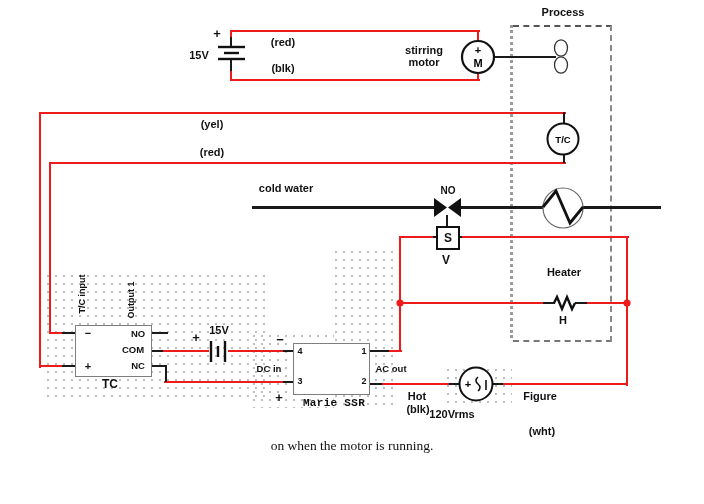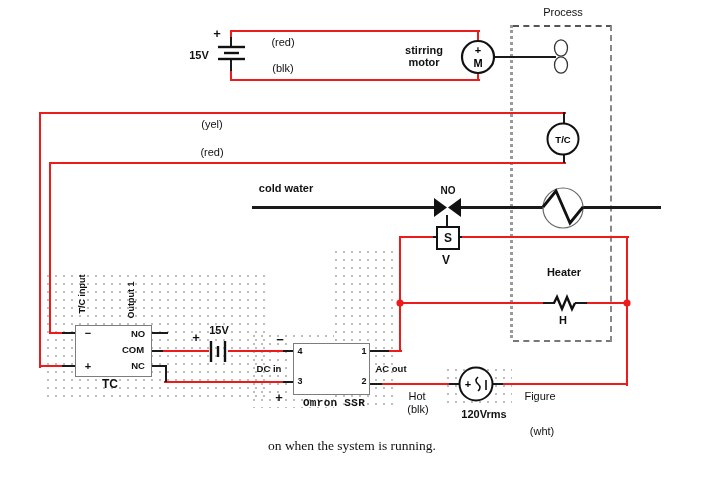--- a/index.html
+++ b/index.html
@@ -20,21 +20,21 @@
     border-top:2px dashed #555;border-right:2px dashed #888;border-bottom:2px dashed #777;}
   .pleft{position:absolute;left:510px;top:25px;width:0;height:313px;z-index:0;
     border-left:3px dotted #9a9a9a;}
   
   .box{position:absolute;background:#fff;border:1.6px solid #7d7d7d;z-index:3;box-sizing:border-box;}
   .sbox{position:absolute;left:436px;top:226px;width:24px;height:24px;background:#fff;
     border:2.3px solid #111;z-index:3;box-sizing:border-box;}
   
   .lb{position:absolute;z-index:5;font-size:11px;font-weight:bold;white-space:pre-line;
       line-height:1.1;transform:translate(-50%,-50%);text-align:center;}
-  .n{font-weight:400;}
+  .n{font-weight:700;}
   .s9{font-size:9px;}.s95{font-size:9.5px;}.s10{font-size:10px;}.s12{font-size:12px;}.s13{font-size:13px;}
   .rot{transform:translate(-50%,-50%) rotate(-90deg);}
   .mono{font-family:"Liberation Mono",monospace;letter-spacing:.3px;}
   svg.sym{position:absolute;left:0;top:0;z-index:4;pointer-events:none;}
   svg.sym text{font-family:"Liberation Sans",sans-serif;font-weight:bold;}
   
   #caption{position:absolute;left:0;top:436px;width:704px;text-align:center;z-index:5;
     font-family:"Liberation Serif",serif;font-size:13.5px;line-height:19.5px;color:#111;}
 </style>
 </head>
@@ -175,24 +175,24 @@
   <div class="lb s13" style="left:196px;top:338px">+</div>
   <div class="lb" style="left:219px;top:330px">15V</div>
   <div class="lb s13" style="left:280px;top:340px">−</div>
   <div class="lb s13" style="left:279px;top:398px">+</div>
   <div class="lb s95" style="left:269px;top:369px">DC in</div>
   <div class="lb s95" style="left:391px;top:369px">AC out</div>
   <div class="lb s9" style="left:300px;top:352px">4</div>
   <div class="lb s9" style="left:364px;top:352px">1</div>
   <div class="lb s9" style="left:300px;top:382px">3</div>
   <div class="lb s9" style="left:364px;top:382px">2</div>
-  <div class="lb mono" style="left:334px;top:403px">Omron SSR</div>
+  <div class="lb mono" style="left:334px;top:403px">Marie SSR</div>
   <div class="lb n" style="left:417px;top:396px">Hot</div>
   <div class="lb n" style="left:418px;top:409px">(blk)</div>
-  <div class="lb" style="left:484px;top:414px">120Vrms</div>
+  <div class="lb" style="left:452px;top:414px">120Vrms</div>
   <div class="lb n" style="left:540px;top:396px">Figure</div>
   <div class="lb n" style="left:542px;top:431px">(wht)</div>
 
   <div id="caption">
-    <div>on when the system is running.</div>
+    <div>on when the motor is running.</div>
   </div>
 
 </div>
 
 </body></html>

